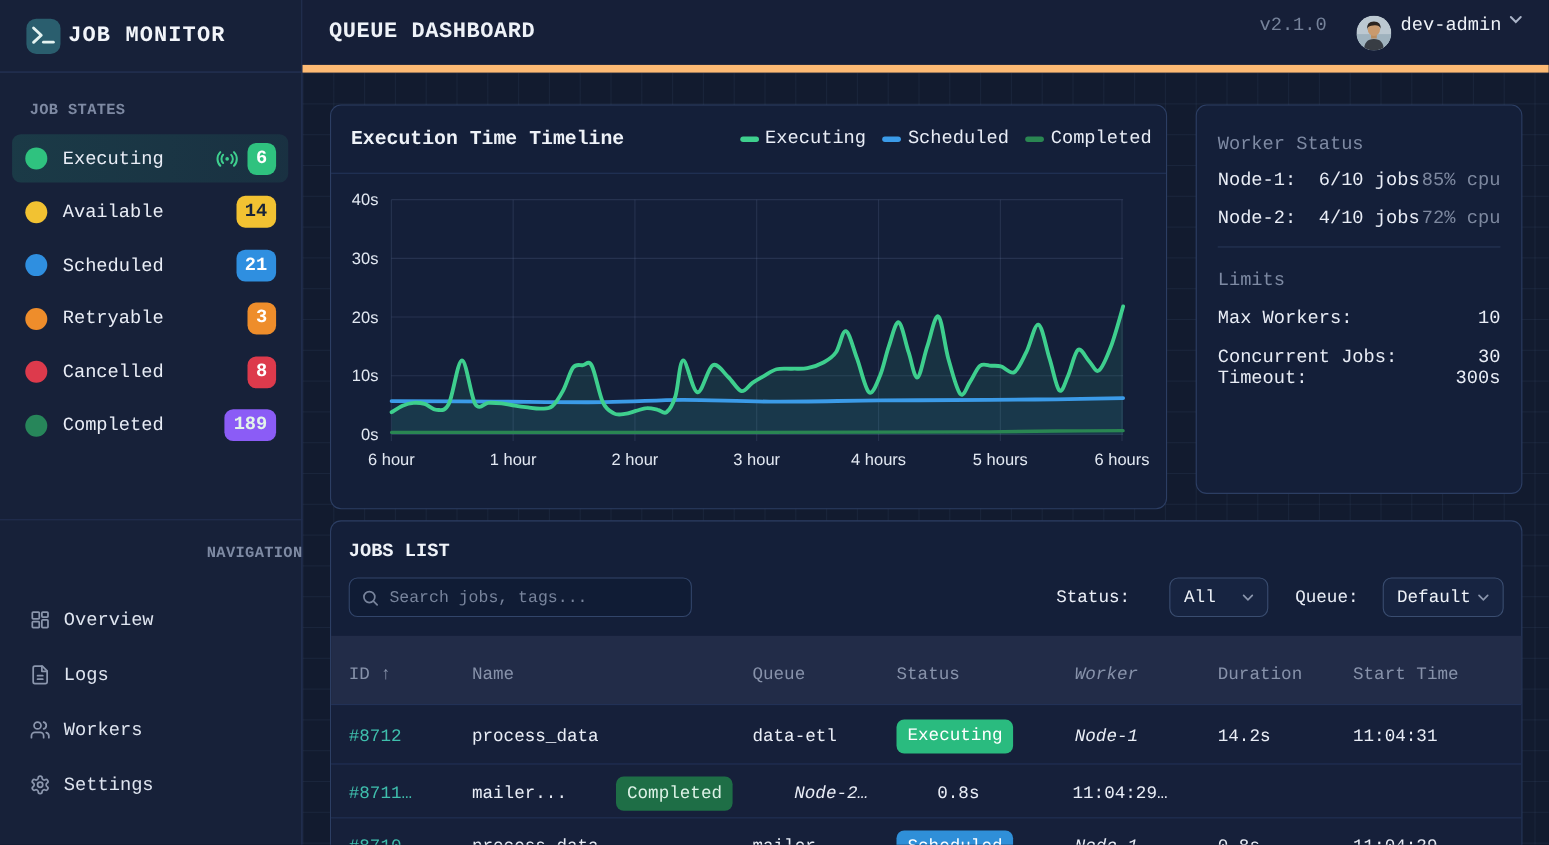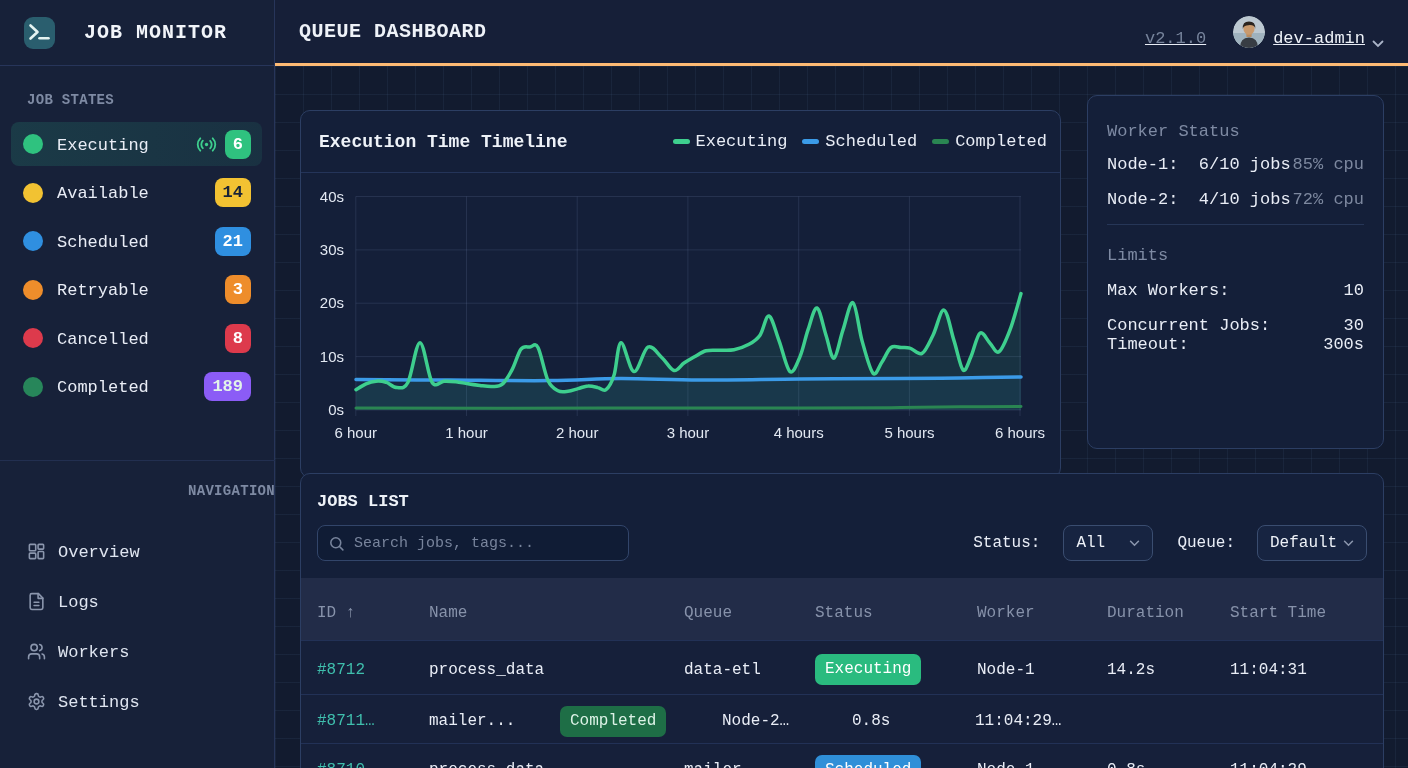--- a/index.html
+++ b/index.html
@@ -22,60 +22,60 @@
 .sidebar {
   position:absolute; left:0; top:0; bottom:0; width:275px;
   background:#172139;
 }
 .sidebar { border-right:1px solid #27355a; }
 .logo-row { height:66px; border-bottom:1px solid #27355a; display:flex; align-items:center; padding-left:24px; }
 .logo-box {
   width:31px; height:32px; border-radius:9px; background:#2a5e6e;
   display:flex; align-items:center; justify-content:center;
 }
-.logo-title { margin-left:29px; font-size:20px; font-weight:bold; color:#f2f5fa; letter-spacing:1px; }
+.logo-title { margin-left:7px; font-size:20px; font-weight:bold; color:#f2f5fa; letter-spacing:1px; }
 .side-label { color:#7e8aa3; font-size:14px; letter-spacing:0.3px; font-weight:bold;text-align:right; }
 .states { position:absolute; left:0; top:91px; width:275px; }
 .states .side-label { margin-left:27px; }
 .state-list { margin-top:13px; }
 .state-item {
   height:44px; margin:0 13px 4.5px 11px; border-radius:8px;
   display:flex; align-items:center; padding:0 11px 0 12px;
 }
 .state-item.active { background:linear-gradient(90deg, rgba(46,190,143,0.16), rgba(46,190,143,0.10)); }
 .dot { width:20px; height:20px; border-radius:50%; flex:0 0 auto; }
 .state-name { margin-left:14px; font-size:17px; color:#e9edf6; position:relative; top:1px; }
 .spacer { flex:1; }
 .badge {
   min-width:26px; height:29px; border-radius:8px; padding:0 8px;
   display:flex; align-items:center; justify-content:center;
   font-size:17px; font-weight:bold;
 }
 .radio-ic { margin-right:8px; }
 
-.nav { position:absolute; left:0; top:460px; width:275px; border-top:1px solid #222f50; }
+.nav { position:absolute; left:0; top:472px; width:275px; border-top:1px solid #222f50; }
 .nav .side-label { margin:22px 0 0 27px; display:block; }
 .nav-item { height:50px; display:flex; align-items:flex-end; padding-left:27px; margin-top:0; }
 .nav-item svg { flex:0 0 auto; }
 .nav-item span { margin-left:12px; font-size:17px; color:#dfe5f0; position:relative; top:1px; }
 
 .topbar {
   position:absolute; left:275px; top:0; right:0; height:66px;
-  background:#161f38; border-bottom:3px solid #fdba74;
+  background:#161f38; border-bottom:7px solid #fdba74;
   display:flex; align-items:center;
 }
 .topbar h1 { font-size:20px; font-weight:bold; letter-spacing:0.5px; color:#eef2f8; margin-left:24px; }
-.topbar .right { margin-left:auto; display:flex; align-items:flex-end; margin-right:24px;text-decoration:underline; }
+.topbar .right { margin-left:auto; display:flex; align-items:flex-start; margin-right:24px; }
 .ver { color:#76839b; font-size:17px; margin-right:27px; }
 .avatar { width:32px; height:32px; border-radius:50%; overflow:hidden; }
 .uname { margin-left:8px; font-size:17px; color:#eef2f8; }
 .chev { margin-left:7px; color:#9aa5bc; font-size:13px; }
 
 .card { position:absolute; background:#141f39; border:1px solid #2c3e63; border-radius:10px; }
-.chart-card { left:300px; top:110px; width:761px; height:368px; }
+.chart-card { left:300px; top:95px; width:761px; height:368px; }
 .card-head { height:62px; border-bottom:1px solid #243459; display:flex; align-items:center; padding:0 13px 0 18px; }
 .card-title { font-size:18px; font-weight:bold; color:#eef2f8; }
 .legend { margin-left:auto; display:flex; align-items:center; }
 .legend .item { display:flex; align-items:center; margin-left:15px; }
 .legend .dash { width:17px; height:4.5px; border-radius:2.5px; margin-right:6px; }
 .legend .lbl { font-size:17px; color:#e9edf6; }
 
 .limits-card { left:1087px; top:95px; width:297px; height:354px; }
 .limits-body { padding:0 19px; }
 .sub-label { color:#7e8aa3; font-size:17px; }
@@ -98,21 +98,21 @@
   height:36px; border:1px solid #3a4d70; border-radius:8px; background:#172441;
   display:flex; align-items:center; padding:0 12px; font-size:16px; color:#eef2f8;
 }
 .table { margin-top:17px; width:100%; }
 .thead { height:62px; background:#222c48; display:flex; align-items:center; color:#8792aa; font-size:16px; padding-top:7px; }
 .trow { height:49px; background:#16203a; display:flex; align-items:center; font-size:16px; border-top:1px solid #223156; padding-top:4px; }
 .c-id { width:128px; padding-left:16px; }
 .c-name { width:255px; }
 .c-queue { width:131px; }
 .c-status { width:162px; }
-.c-worker { width:130px; }
+.c-worker { width:130px;font-style:italic; }
 .c-dur { width:123px; }
 .c-start { flex:1; }
 .tlink { color:#3fbfad; }
 .tbadge { display:inline-block; height:31px; line-height:30px; padding:0 10px; border-radius:7px; font-size:16px; }
 .b-exec { background:#2abb7f; color:#fff; }
 .b-comp { background:#1e6e46; color:#dcf2e6; }
 .b-sched { background:#2f8fd8; color:#fff; }
 </style>
 </head>
 <body>
@@ -337,21 +337,21 @@
     <div class="filter-row">
       <div class="search">
         <svg width="17" height="17" viewBox="0 0 24 24" fill="none" stroke="#78849c" stroke-width="2.2" stroke-linecap="round">
             <circle cx="11" cy="11" r="7"></circle>
             <line x1="21" y1="21" x2="16.2" y2="16.2"></line>
           </svg>
         <span class="ph">Search jobs, tags...</span>
       </div>
       <span class="spacer"></span>
       <span class="fl">Status:</span>
-      <div class="sel" style="margin-left:11px;width:90px">All<span class="spacer"></span>
+      <div class="sel" style="margin-left:24px;width:90px">All<span class="spacer"></span>
         <svg width="11" height="7" viewBox="0 0 12 8" fill="none" stroke="#8b96ad" stroke-width="1.8" stroke-linecap="round">
             <path d="M1.5 1.5 L6 6 L10.5 1.5"></path>
           </svg>
       </div>
       <span class="fl" style="margin-left:12px">Queue:</span>
       <div class="sel" style="margin-left:10px;width:110px">Default<span class="spacer"></span>
         <svg width="11" height="7" viewBox="0 0 12 8" fill="none" stroke="#8b96ad" stroke-width="1.8" stroke-linecap="round">
             <path d="M1.5 1.5 L6 6 L10.5 1.5"></path>
           </svg>
       </div>

